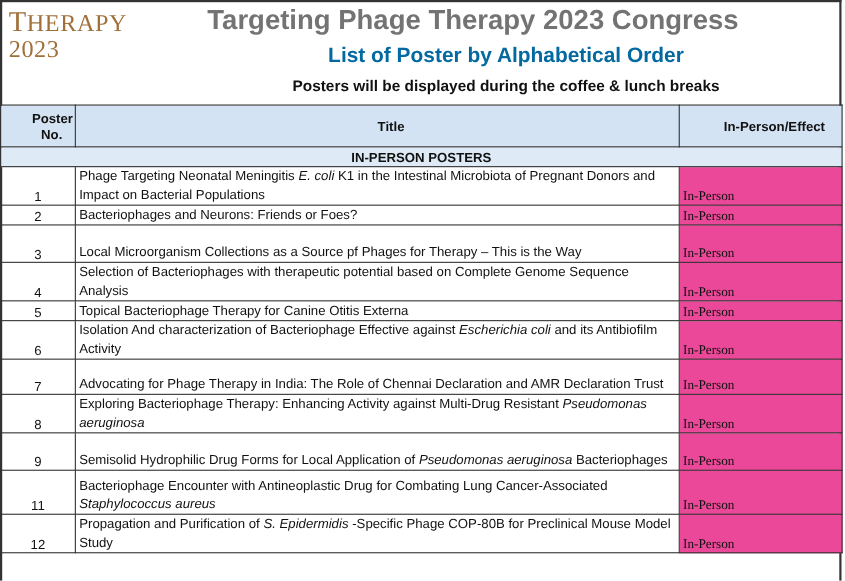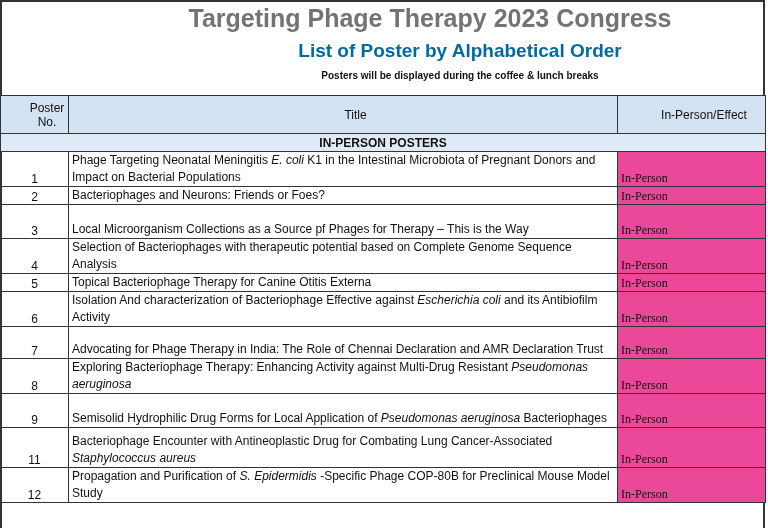--- a/index.html
+++ b/index.html
@@ -6,40 +6,41 @@
   body { width:768px; height:528px; overflow:hidden; position:relative; font-family:"Liberation Sans", sans-serif; color:#111; }
   .frame { position:absolute; left:0; top:0; width:765px; height:528px; border-left:2px solid #333; border-right:2px solid #333; border-top:2px solid #333; box-sizing:border-box; }
   .logo { position:absolute; left:8px; top:10px; width:130px; color:#a0703a; font-family:"Liberation Serif", serif; }
   .logo .l1 { font-size:44px; line-height:44px; letter-spacing:1px; }
   .logo .l1 .big { font-size:48px; }
   .logo .l1 .small { font-size:36px; }
   .logo .l2 { font-size:22px; line-height:24px; margin-top:-2px; letter-spacing:0.5px; }
   .logo .l2 .big { font-size:26px; }
   .title { position:absolute; left:120px; width:620px; top:4px; text-align:center; color:#737373; font-weight:bold; font-size:25px; }
   .subtitle { position:absolute; left:180px; width:560px; top:40px; text-align:center; font-weight:bold; font-size:19px; color:#0369a1; }
-  .note { position:absolute; left:180px; width:560px; top:70px; text-align:center; font-weight:bold; font-size:10px; color:#111; }
+  .note { position:absolute; left:180px; width:560px; top:70px; text-align:center; font-weight:bold; font-size:14px; color:#111; }
   table { position:absolute; left:0; top:95px; width:765px; border-collapse:collapse; table-layout:fixed; font-size:12px; }
   td, th { border:1px solid #333; padding:0 3px; box-sizing:border-box; }
-  th { background:#d4e3f3; font-weight:normal; font-size:12px; text-align:center;padding-left:28px; }
+  th { background:#d4e3f3; font-weight:bold; font-size:12px; text-align:center;padding-left:28px; }
   .col-no { width:68px; }
   .col-title { width:549px; }
   .col-status { width:148px; }
   tr.head { height:38px; }
   tr.section td { background:#deeaf6; text-align:center; font-weight:bold; height:18px; font-size:12px; }
   td.no { text-align:center; vertical-align:bottom; }
   td.ttl { text-align:left; vertical-align:bottom; line-height:17px; }
   td.st { background:#ec4899; vertical-align:bottom; line-height:15px;font-family:Liberation Serif, serif; }
   i { font-style:italic; }
 </style>
 </head>
 <body>
 
 <div class="frame"></div>
 
 <div class="logo">
+  <div class="l2"><span class="big">T</span><span>HERAPY 2023</span></div>
 </div>
 
 <div class="title">Targeting Phage Therapy 2023 Congress</div>
 <div class="subtitle">List of Poster by Alphabetical Order</div>
 <div class="note">Posters will be displayed during the coffee &amp; lunch breaks</div>
 
 <table>
   <colgroup>
       <col class="col-no">
       <col class="col-title">

